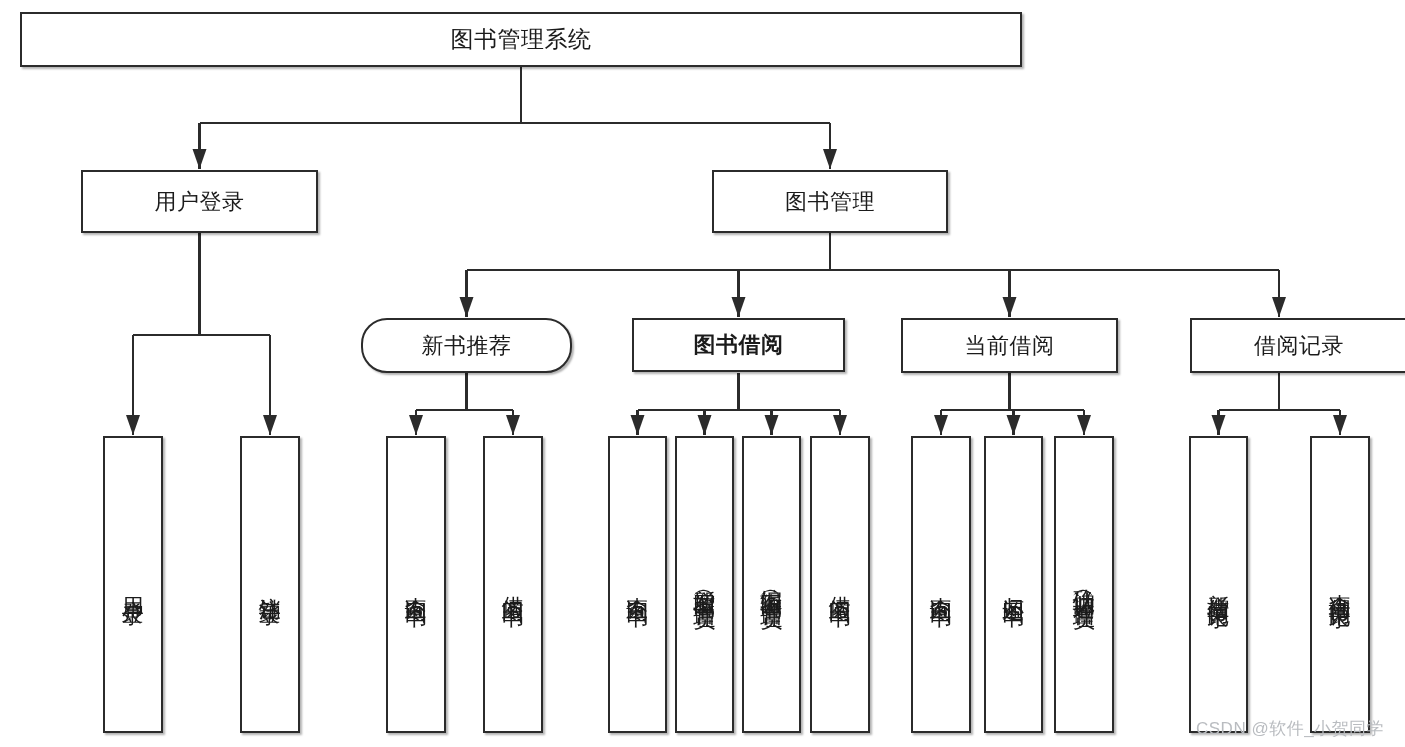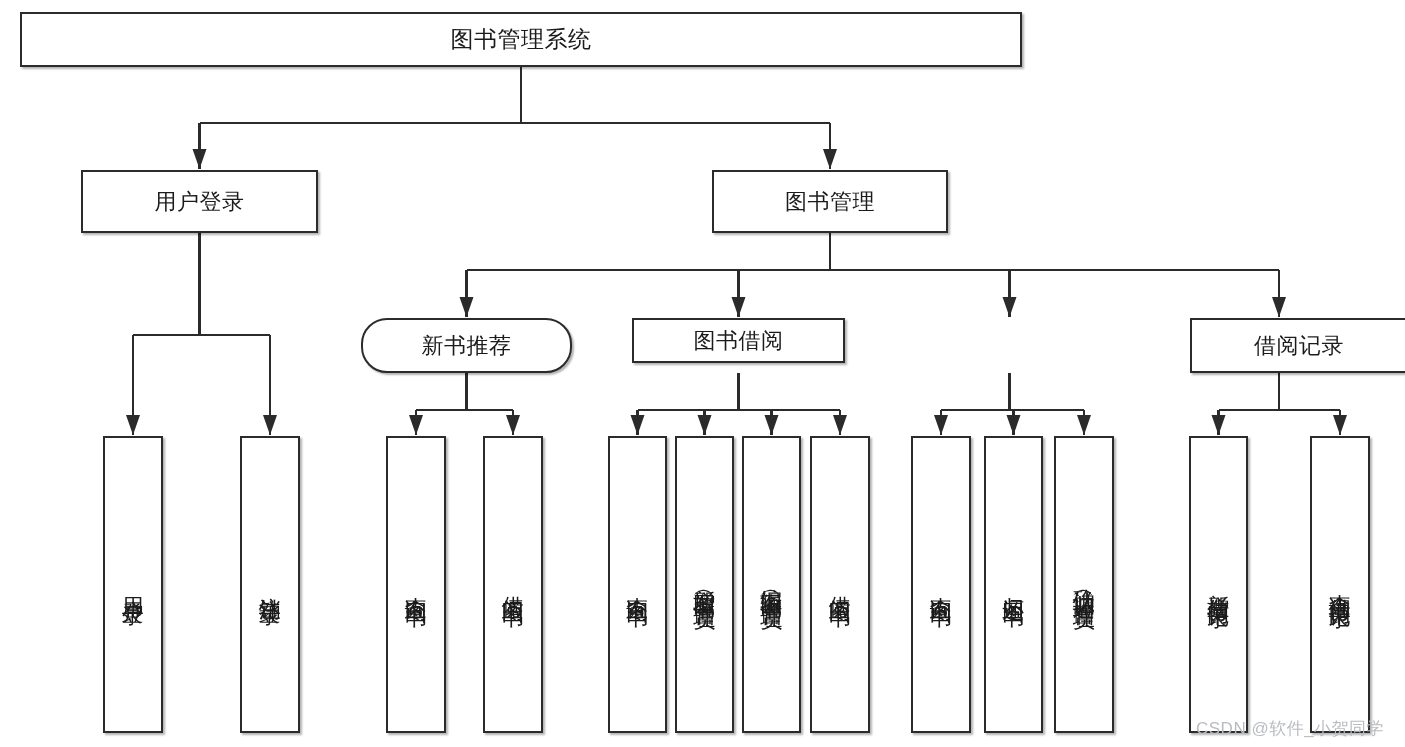--- a/index.html
+++ b/index.html
@@ -115,22 +115,25 @@
   <div class="node" style="left:81px;top:170px;width:237px;height:63px;">
     <span class="label">用户登录</span>
   </div>
   <div class="node" style="left:712px;top:170px;width:236px;height:63px;">
     <span class="label">图书管理</span>
   </div>
 
   <div class="node" style="left:361px;top:318px;width:211px;height:55px;border-radius:26px;">
     <span class="label">新书推荐</span>
   </div>
-  <div class="node" style="left:632px;top:318px;width:213px;height:45px;">
+  <div class="node" style="left:632px;top:318px;width:213px;height:54px;font-weight:bold;">
     <span class="label">图书借阅</span>
+  </div>
+  <div class="node" style="left:901px;top:318px;width:217px;height:55px;">
+    <span class="label">当前借阅</span>
   </div>
   <div class="node" style="left:1190px;top:318px;width:218px;height:55px;">
     <span class="label">借阅记录</span>
   </div>
 
   <div class="node vert" style="left:103px;top:436px;width:60px;height:297px;">
     <span class="label">用户登录</span>
   </div>
   <div class="node vert" style="left:240px;top:436px;width:60px;height:297px;">
     <span class="label">注销登录</span>

